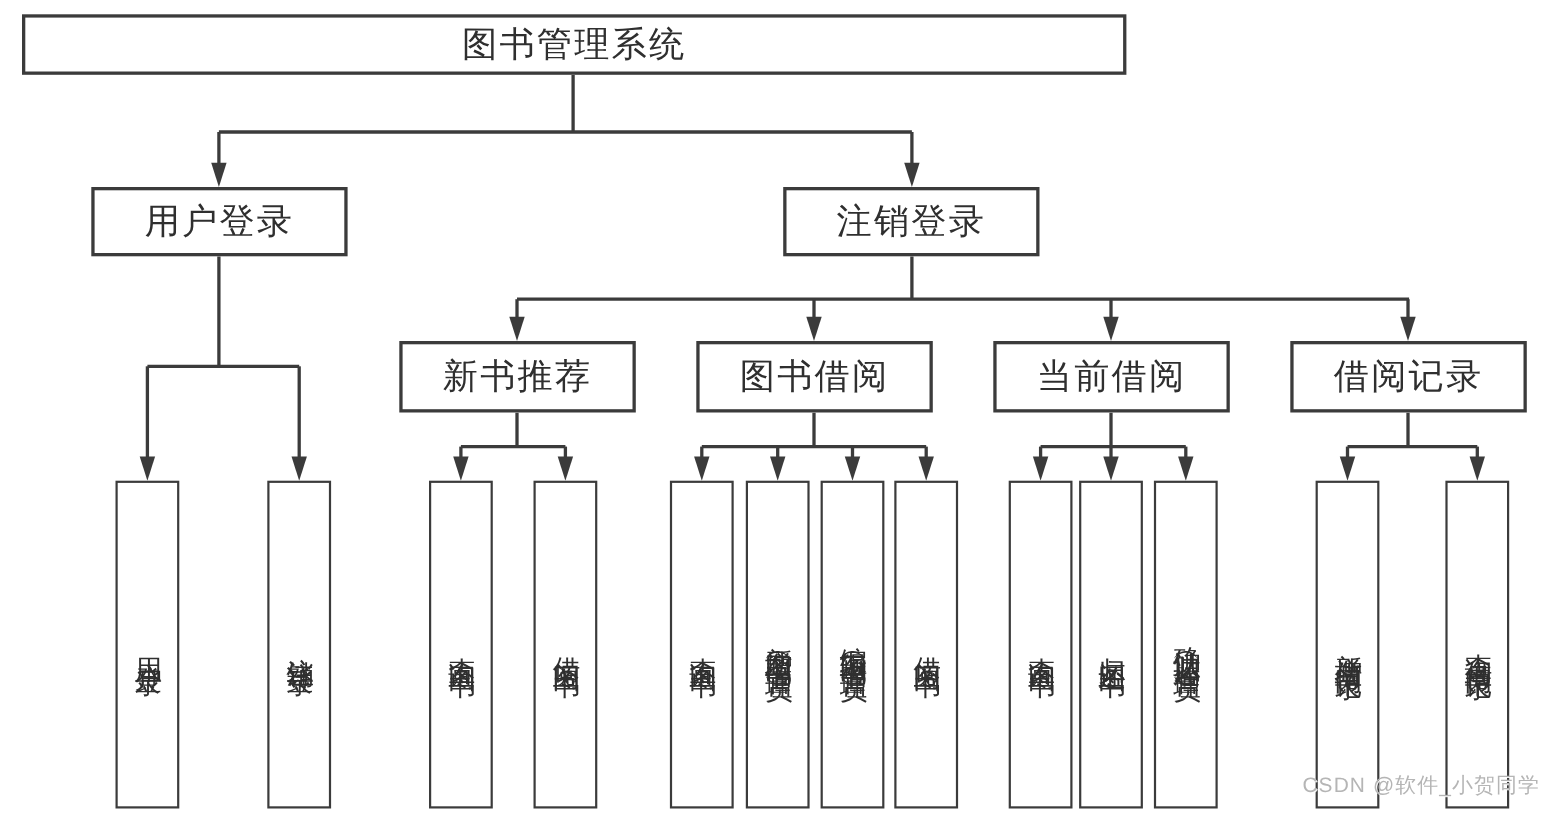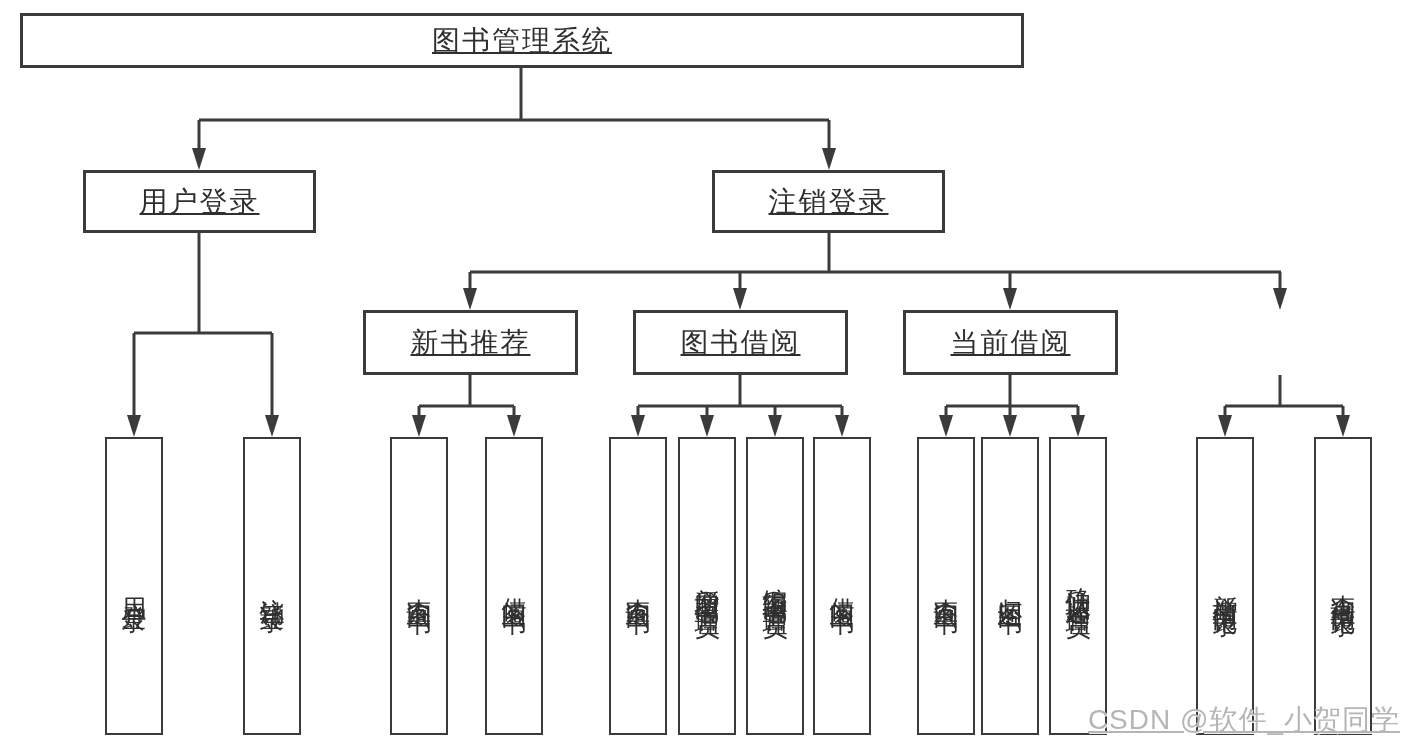--- a/index.html
+++ b/index.html
@@ -24,48 +24,46 @@
   .connectors polygon{fill:var(--line);stroke:none;}
   .node{
     position:absolute;
     box-sizing:border-box;
     background:var(--box-fill);
     display:flex;align-items:center;justify-content:center;
     text-align:center;
   }
   .hbox{
     border:3px solid var(--box-border);
-    font-size:28px;
+    font-size:32px;
     letter-spacing:2px;
     white-space:nowrap;
-    text-decoration:underline;
   }
   .vbox{
     border:2.5px solid var(--box-border);
     width:58px;height:298px;top:437px;
     font-size:25px;
   }
   .vbox .vtext{
     display:block;
     writing-mode:vertical-rl;
     text-orientation:mixed;
     letter-spacing:4px;
     line-height:1;
     white-space:nowrap;
   }
   .watermark{
     position:absolute;
-    right:5px;bottom:8px;
-    font-size:28px;
+    right:5px;bottom:20px;
+    font-size:19px;
     color:var(--watermark);
     text-shadow:1px 1px 0 rgba(255,255,255,0.9);
     letter-spacing:1px;
     white-space:nowrap;
     z-index:5;
-    text-decoration:underline;
   }
 </style>
 </head>
 <body>
 
 <div class="stage">
 
   <svg class="connectors" viewBox="0 0 1405 747" xmlns="http://www.w3.org/2000/svg">
 
     <g>
@@ -143,20 +141,21 @@
   </svg>
 
   <div class="node hbox" style="left:20px;top:13px;width:1004px;height:55px;">图书管理系统</div>
 
   <div class="node hbox" style="left:83px;top:170px;width:233px;height:63px;">用户登录</div>
   <div class="node hbox" style="left:712px;top:170px;width:233px;height:63px;">注销登录</div>
 
   <div class="node hbox" style="left:363px;top:310px;width:215px;height:65px;">新书推荐</div>
   <div class="node hbox" style="left:903px;top:310px;width:215px;height:65px;">当前借阅</div>
   <div class="node hbox" style="left:633px;top:310px;width:215px;height:65px;">图书借阅</div>
+  <div class="node hbox" style="left:1173px;top:310px;width:215px;height:65px;">借阅记录</div>
 
   <div class="node vbox" style="left:105px;">
     <span class="vtext">用户登录</span>
   </div>
   <div class="node vbox" style="left:243px;">
     <span class="vtext">注销登录</span>
   </div>
 
   <div class="node vbox" style="left:390px;">
     <span class="vtext">查询图书</span>

